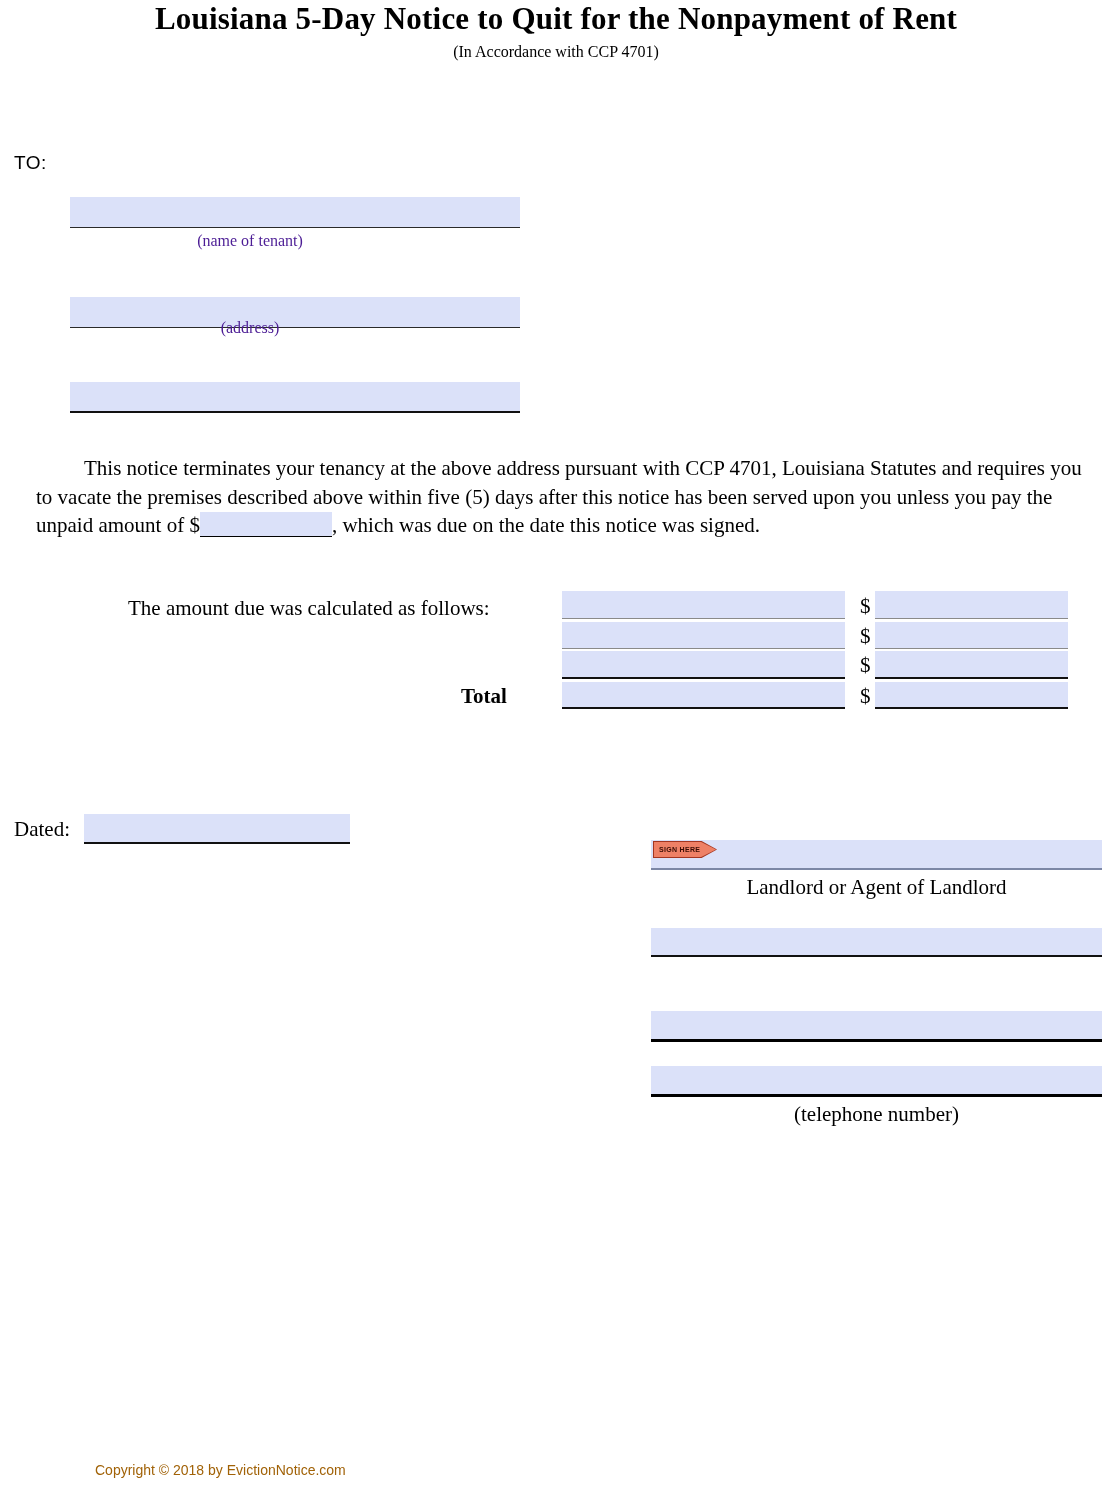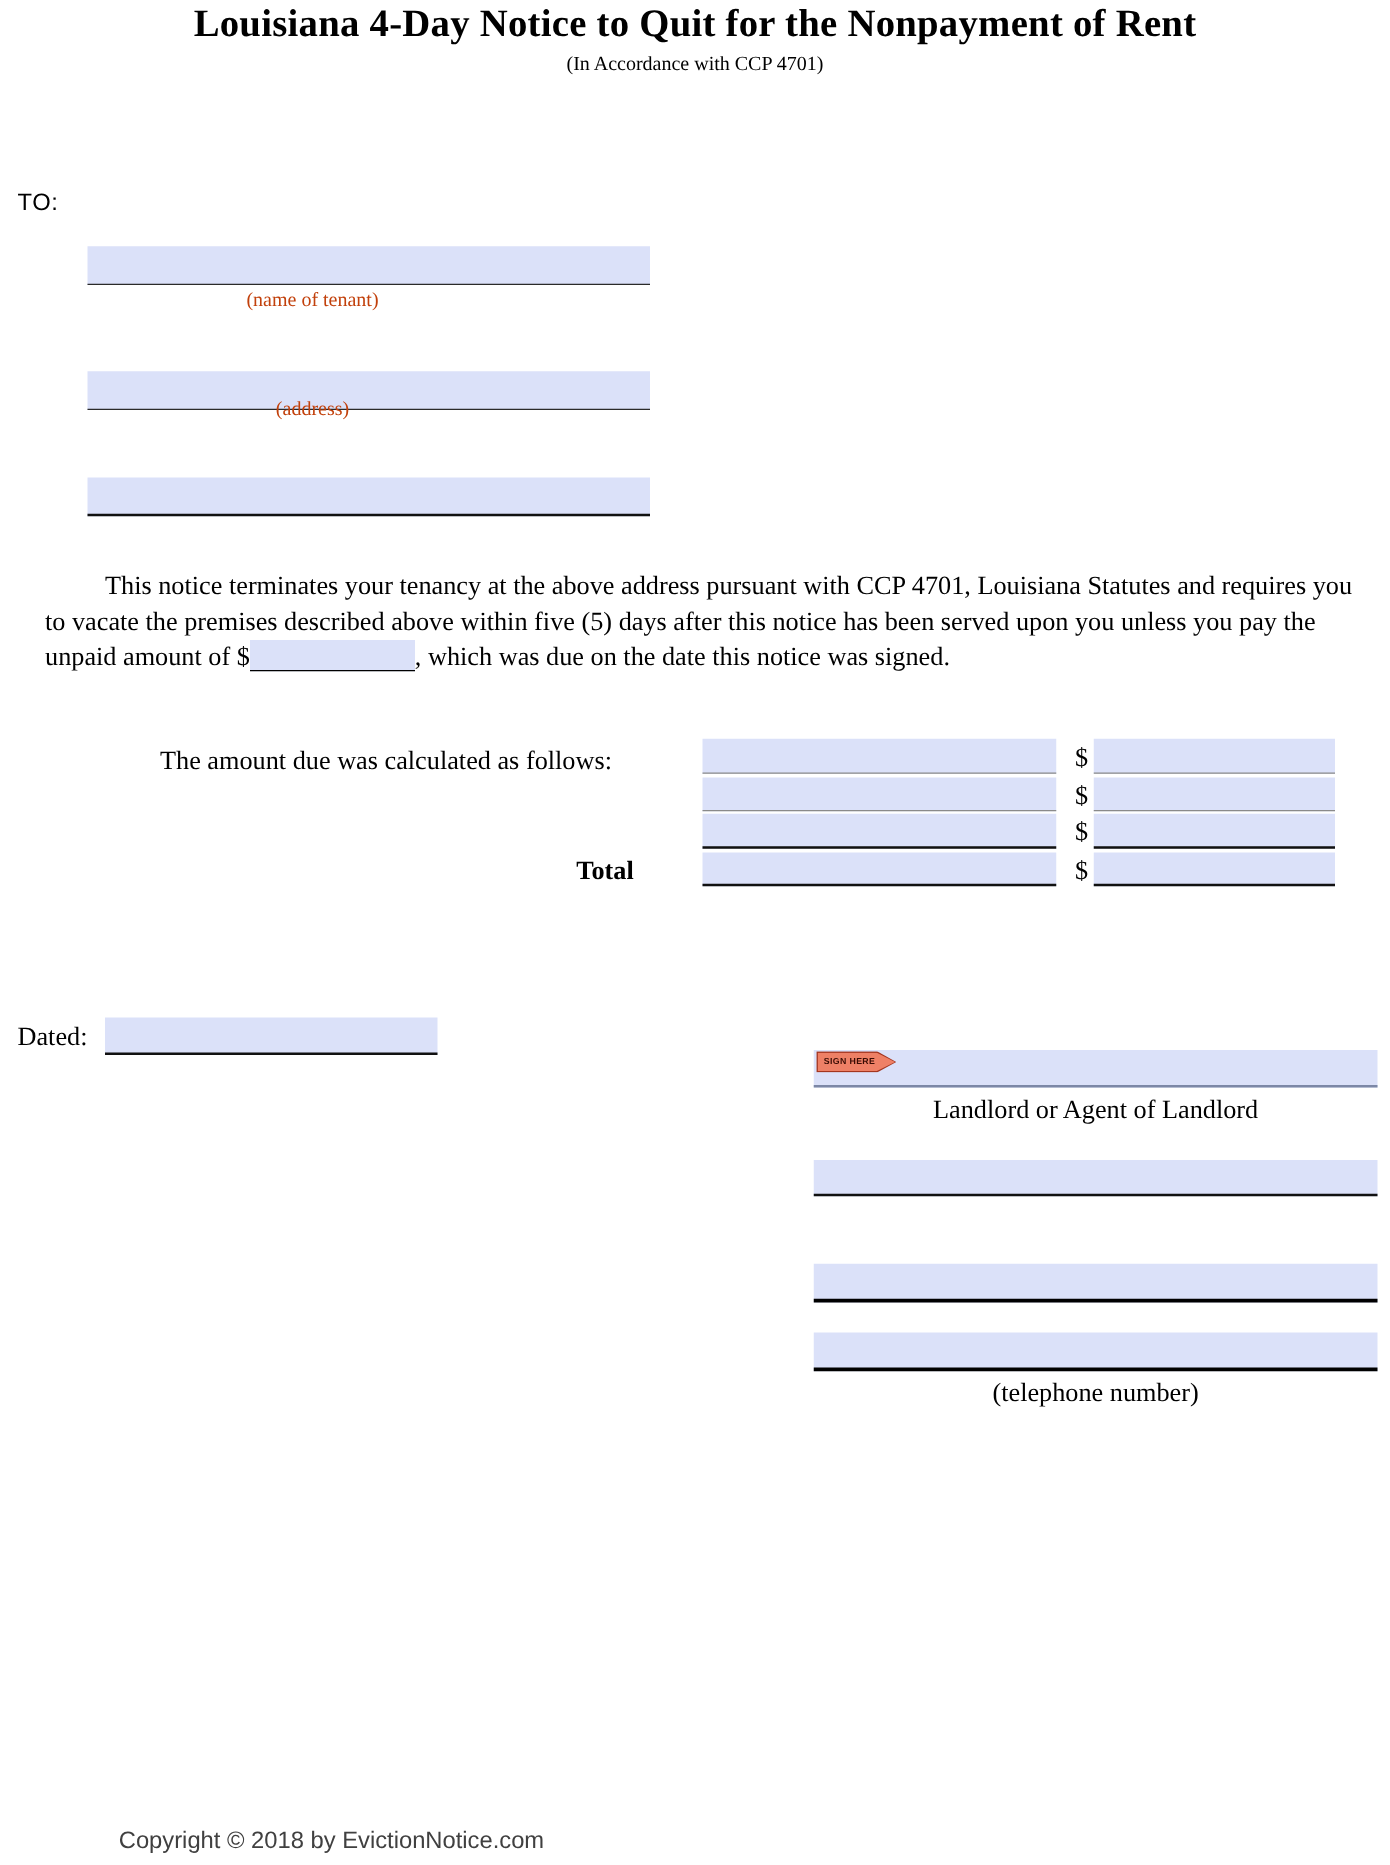--- a/index.html
+++ b/index.html
@@ -30,21 +30,21 @@
     position:absolute;
     background:#dbe1f9;
     box-sizing:border-box;
   }
   .u-thin  { border-bottom:1px solid #2a2a2a; }
   .u-med   { border-bottom:2px solid #111; }
   .u-thick { border-bottom:3px solid #000; }
   .u-gray  { border-bottom:1px solid #8a8a8a; }
   .u-blue  { border-bottom:2px solid #7c87a6; }
   .caption {
-    position:absolute; text-align:center; font-size:16px; color:#c2410c;font-family:Liberation Serif, serif;
+    position:absolute; text-align:center; font-size:16px; color:#4c1d95;font-family:Liberation Serif, serif;
   }
   .caption-lg {
     position:absolute; text-align:center; font-size:21px; color:#000;
   }
   .body-par {
     position:absolute; left:36px; top:454px; width:1048px;
     font-size:21px; line-height:28.5px; text-indent:48px;
   }
   .inline-field {
     display:inline-block; width:132px; height:24px;
@@ -73,29 +73,29 @@
     -webkit-clip-path:polygon(0 0, 76% 0, 100% 50%, 76% 100%, 0 100%);
     clip-path:polygon(0 0, 76% 0, 100% 50%, 76% 100%, 0 100%);
     font-family:"Liberation Sans", "DejaVu Sans", sans-serif;
     font-size:7px; font-weight:bold; color:#3a0c04;
     line-height:15px; padding-left:5px; letter-spacing:0.3px;
     box-sizing:border-box;
   }
   .footer {
     position:absolute; left:95px; top:1462px;
     font-family:"Liberation Sans", "DejaVu Sans", sans-serif;
-    font-size:19px; color:#404040;
+    font-size:14px; color:#a16207;
   }
 </style>
 </head>
 <body>
 
 <div class="page">
 
-  <div class="doc-title">Louisiana 4-Day Notice to Quit for the Nonpayment of Rent</div>
+  <div class="doc-title">Louisiana 5-Day Notice to Quit for the Nonpayment of Rent</div>
   <div class="doc-subtitle">(In Accordance with CCP 4701)</div>
 
   <div class="to-label">TO:</div>
 
   <div class="field u-thin" style="left:70px; top:197px; width:450px; height:31px;"></div>
   <div class="caption" style="left:140px; top:232px; width:220px;">(name of tenant)</div>
 
   <div class="field u-thin" style="left:70px; top:297px; width:450px; height:31px;"></div>
   <div class="caption" style="left:140px; top:319px; width:220px;">(address)</div>
 

